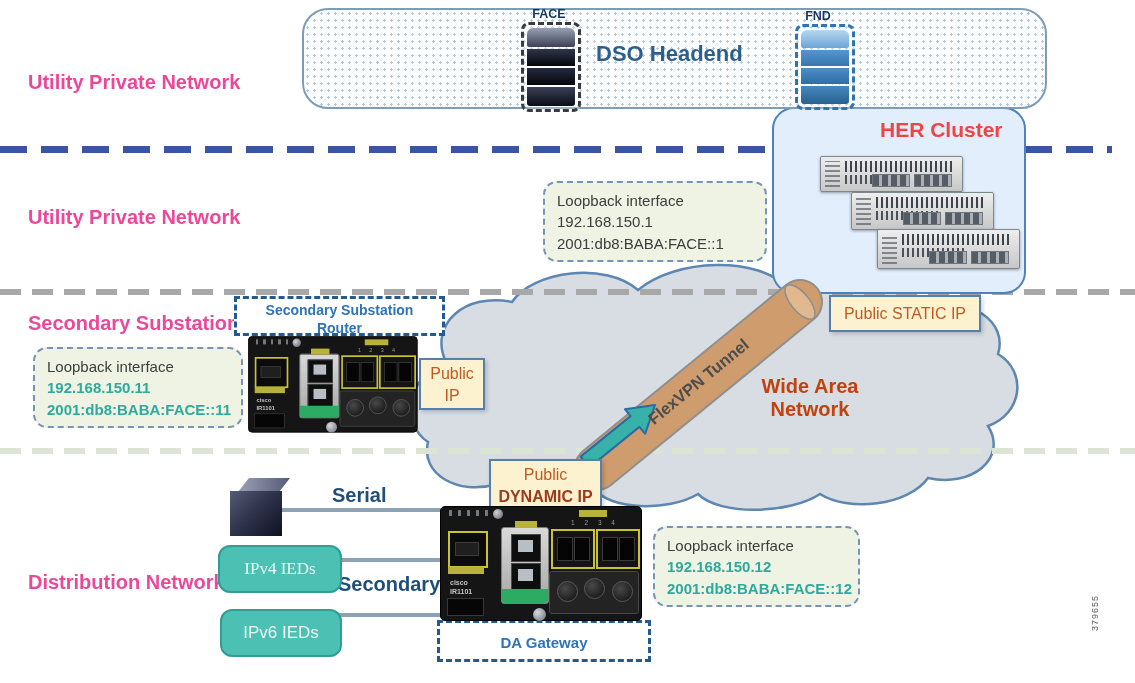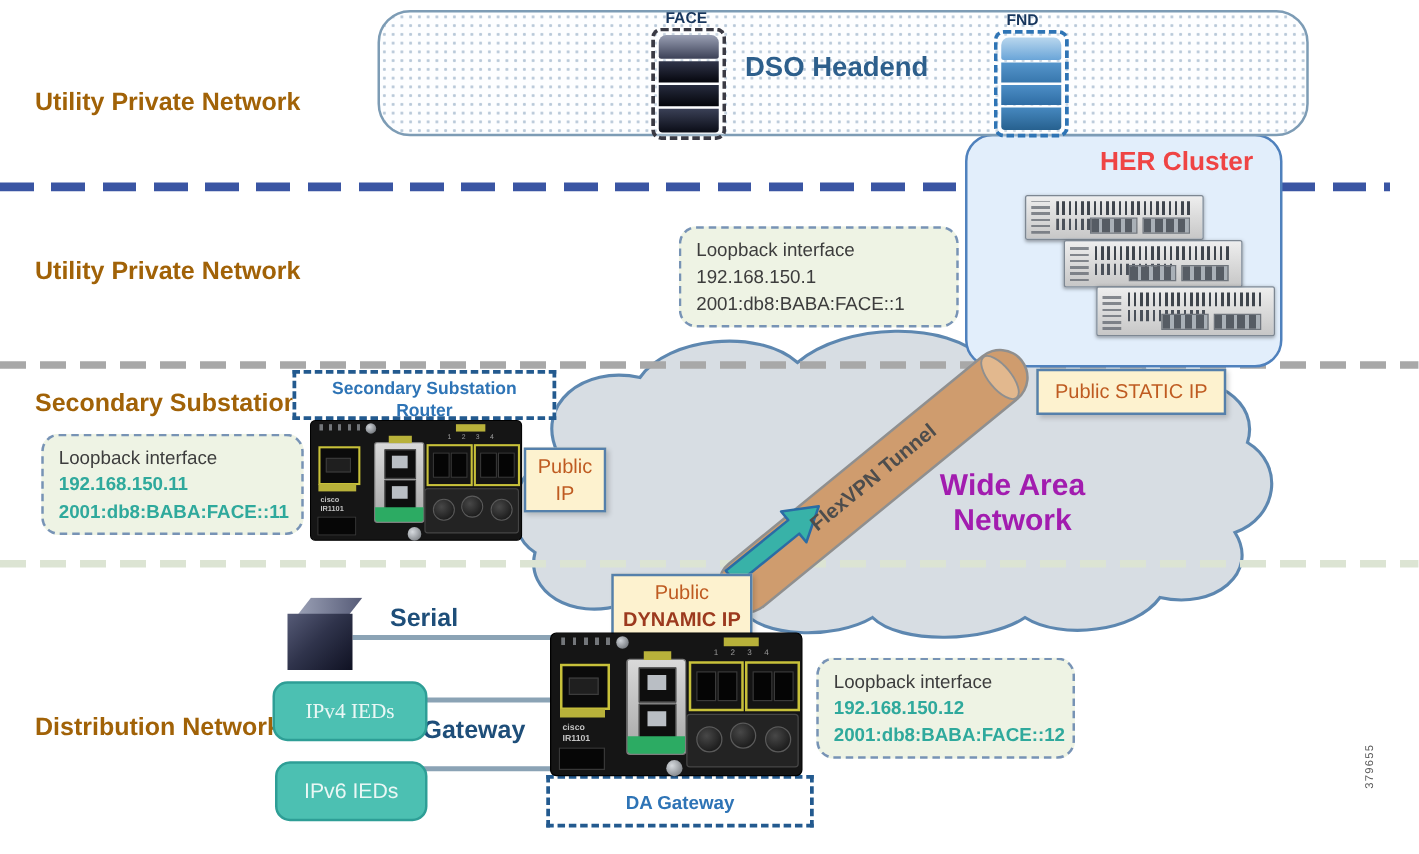--- a/index.html
+++ b/index.html
@@ -1,19 +1,19 @@
 <!DOCTYPE html>
 <html><head>
 <meta charset="utf-8">
 <style>
   html,body{margin:0;padding:0;background:#fff;}
   #canvas{position:relative;width:1135px;height:683px;background:#fff;overflow:hidden;
           font-family:"Liberation Sans",sans-serif;}
   .abs{position:absolute;}
-  .band-label{position:absolute;font-weight:bold;font-size:20px;color:#a16207;white-space:nowrap;}
+  .band-label{position:absolute;font-weight:bold;font-size:20px;color:#ec4899;white-space:nowrap;}
   .sep{position:absolute;height:6px;}
   .sep-blue{background:repeating-linear-gradient(90deg,#3a55a3 0 27px,transparent 27px 41px);height:7px;}
   .sep-gray{background:repeating-linear-gradient(90deg,#a8a8a8 0 21px,transparent 21px 32px);}
   .sep-green{background:repeating-linear-gradient(90deg,#dce4d3 0 21px,transparent 21px 32px);}
   
   .dso-box{position:absolute;left:302px;top:8px;width:741px;height:97px;border:2px solid #7d9cb5;
            border-radius:26px;background-color:#fdfeff;
            background-image:radial-gradient(circle,#b9c9d9 1px,transparent 1.4px);background-size:7px 7px;}
   .dso-title{position:absolute;left:596px;top:41px;font-size:22px;font-weight:600;color:#2d5f8c;}
   .srv-label{position:absolute;font-size:12.5px;font-weight:bold;color:#17365d;text-align:center;}
@@ -87,21 +87,21 @@
        background:radial-gradient(circle at 35% 35%,#d6dade,#6a6e73);}
   
   .cube-top{position:absolute;width:52px;height:14px;background:linear-gradient(90deg,#9aa0b5,#565b77);
        clip-path:polygon(21% 0,100% 0,79% 100%,0 100%);}
   .cube-front{position:absolute;top:13px;width:52px;height:45px;
        background:linear-gradient(135deg,#565b77 0%,#30344c 45%,#0f1122 100%);}
   .fig{position:absolute;writing-mode:vertical-rl;transform:rotate(180deg);
        font-size:9px;color:#5a5a5a;letter-spacing:1px;}
   svg{position:absolute;left:0;top:0;pointer-events:none;}
   .wan-label{position:absolute;left:735px;top:375px;width:150px;text-align:center;
-       font-size:24px;font-weight:bold;color:#a21caf;line-height:1.15;}
+       font-size:20px;font-weight:bold;color:#c2410c;line-height:1.15;}
 </style>
 </head>
 <body>
 
 <div id="canvas">
 
   <svg width="1135" height="683">
     <path d="M 497 484 C 458 496, 420 474, 428 442 C 400 424, 408 374, 446 362
              C 428 324, 466 292, 512 302 C 534 270, 606 262, 638 290
              C 676 258, 758 256, 788 288 C 836 264, 906 272, 922 304
@@ -248,22 +248,22 @@
     <div class="dyn">DYNAMIC IP</div>
   </div>
 
   <div class="conn" style="left:282px;top:508px;width:168px;"></div>
   <div class="conn" style="left:338px;top:558px;width:112px;"></div>
   <div class="conn" style="left:338px;top:613px;width:112px;"></div>
   <div class="abs" style="left:230px;top:478px;width:66px;height:59px;">
     <div class="cube-top" style="left:8px;top:0;"></div>
     <div class="cube-front" style="left:0;"></div>
   </div>
-  <div class="io-label" style="left:312px;top:484px;">Serial</div>
-  <div class="io-label" style="left:338px;top:573px;">Gateway</div>
+  <div class="io-label" style="left:332px;top:484px;">Serial</div>
+  <div class="io-label" style="left:338px;top:573px;">Secondary</div>
   <div class="ied-box" style="left:218px;top:545px;width:120px;height:44px;font-family:Liberation Serif, serif;">
     <span>IPv4 IEDs</span>
   </div>
   <div class="ied-box" style="left:220px;top:609px;width:118px;height:44px;">
     <span>IPv6 IEDs</span>
   </div>
 
   <div class="abs" style="left:440px;top:506px;z-index:4;">
     <div class="ir">
       <div class="ticons"></div>

